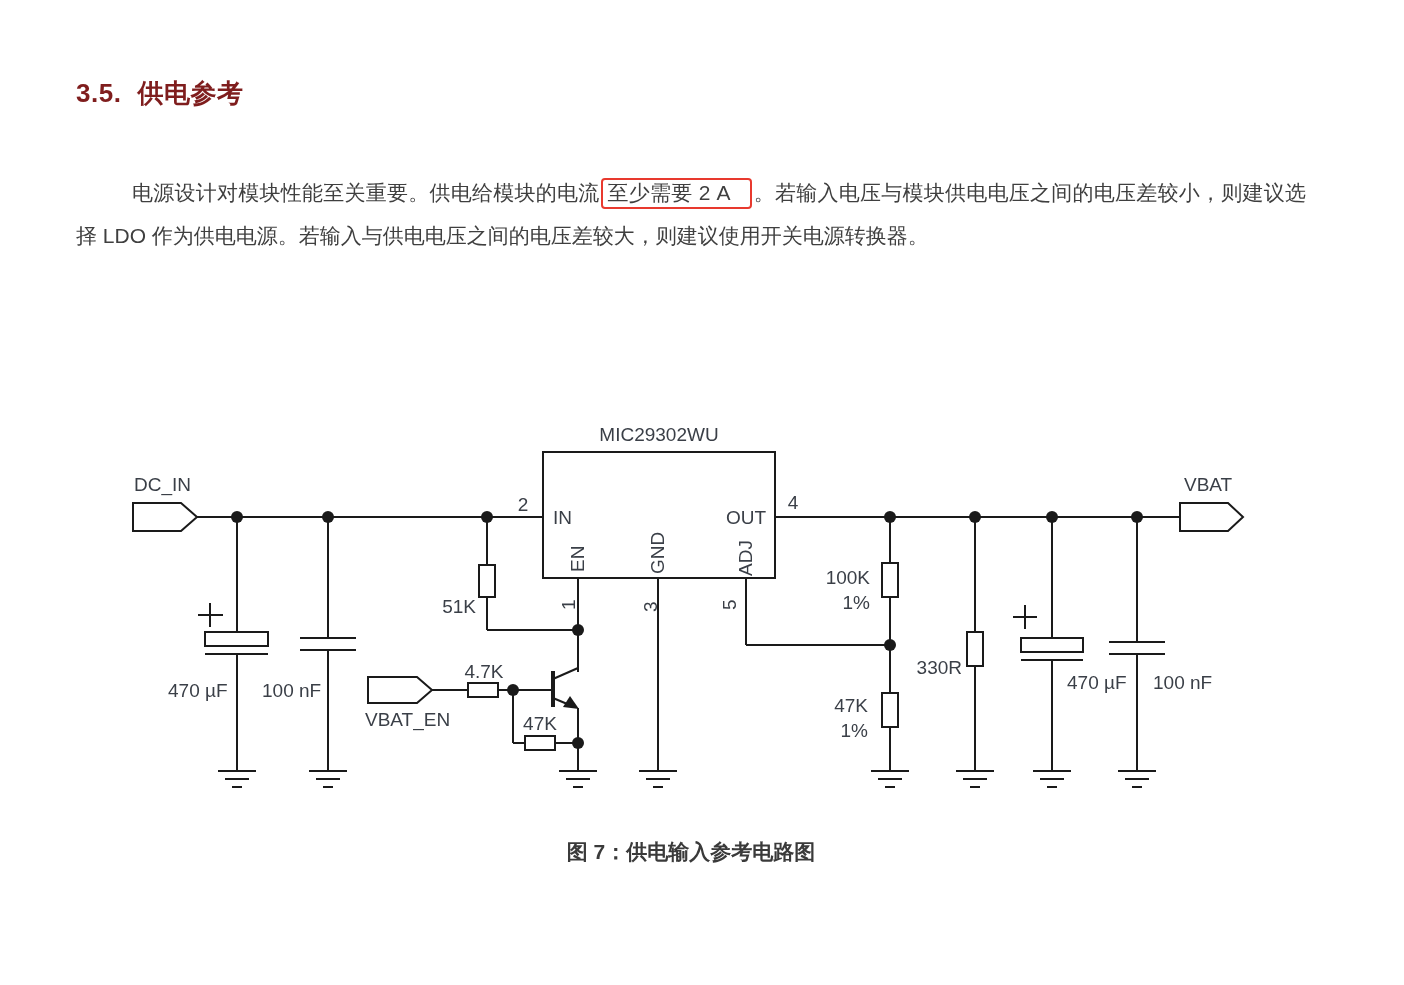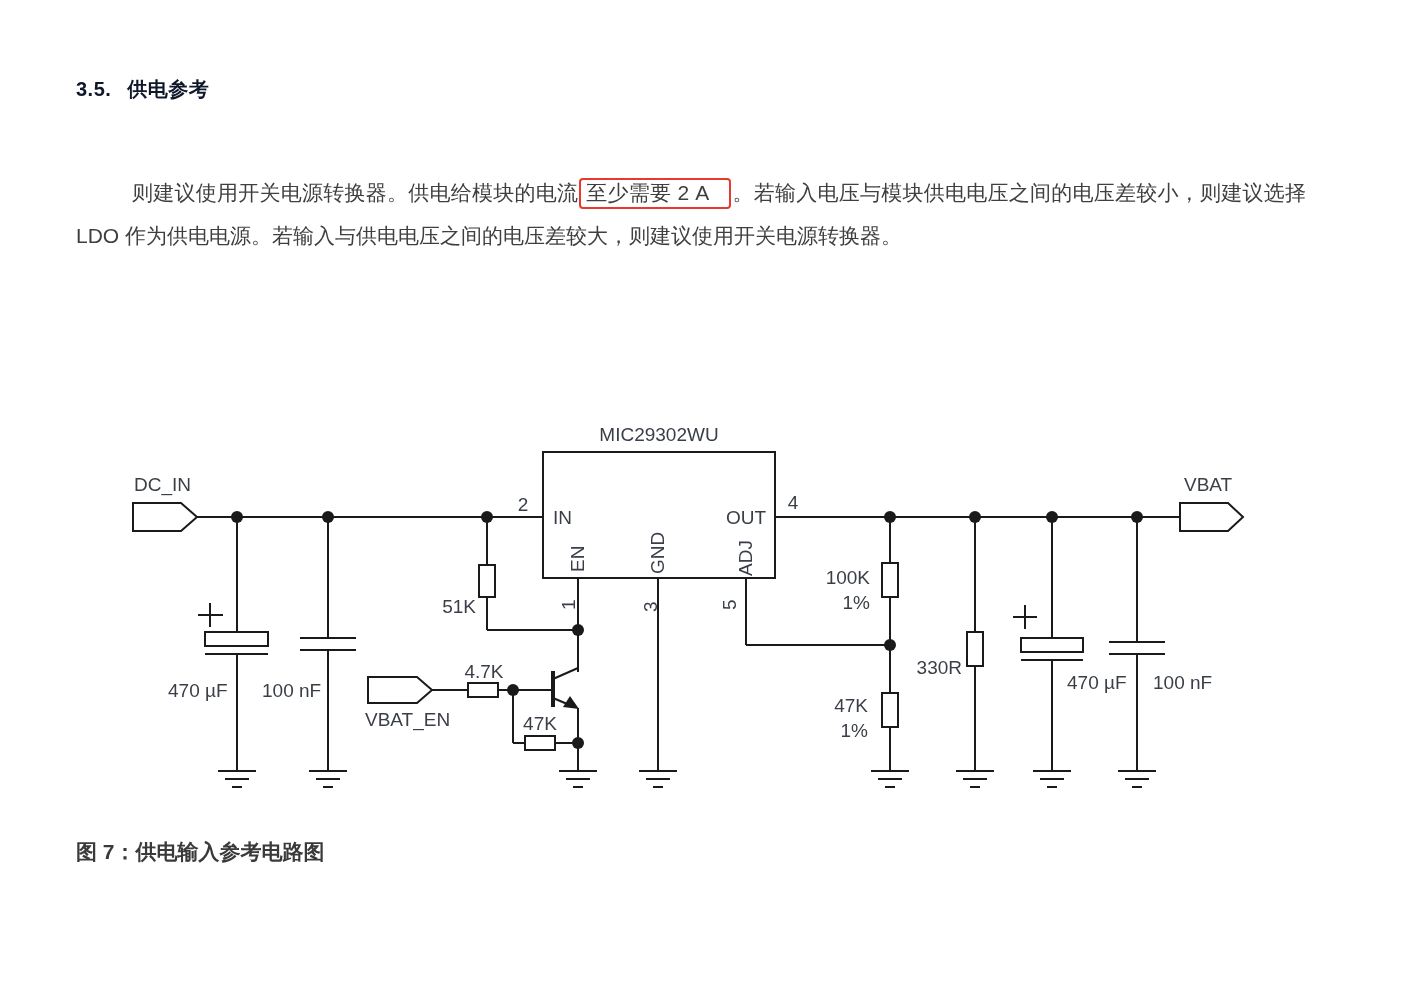--- a/index.html
+++ b/index.html
@@ -1,52 +1,52 @@
 <!DOCTYPE html>
 <html><head>
 <meta charset="utf-8">
 <style>
   html,body{margin:0;padding:0;background:#ffffff;}
   body{width:1404px;height:985px;position:relative;overflow:hidden;
        font-family:"Liberation Sans",sans-serif;color:#3d3d3d;}
   .page{position:absolute;inset:0;background:#ffffff;}
 
-  .heading{position:absolute;left:76px;top:76px;font-size:20px;font-weight:bold;
-           color:#0f172a;letter-spacing:0.5px;white-space:nowrap;}
+  .heading{position:absolute;left:76px;top:76px;font-size:26px;font-weight:bold;
+           color:#7f1d1d;letter-spacing:0.5px;white-space:nowrap;}
   .heading .num{margin-right:16px;}
 
   .para{position:absolute;left:76px;width:1230px;font-size:21px;line-height:43px;
         text-align:justify;color:#3f3f3f;}
   .para1{top:171px;text-indent:56px;}
   .para2{top:328px;text-indent:56px;}
 
   .redbox{border:2px solid #e8392e;border-radius:4px;padding:1px 20px 3px 5px;
           margin:0 1px;}
 
   .figure-caption{position:absolute;left:76px;top:838px;width:1230px;
-                  text-align:left;font-size:21px;font-weight:bold;color:#3a3a3a;}
+                  text-align:center;font-size:21px;font-weight:bold;color:#3a3a3a;}
 
   svg text{font-family:"Liberation Sans",sans-serif;font-size:19px;fill:#3a3f47;}
   svg .wire{stroke:#1a1a1a;stroke-width:2;fill:none;}
   svg .thick{stroke:#1a1a1a;stroke-width:4;fill:none;}
   svg .box{stroke:#1a1a1a;stroke-width:2;fill:none;}
   svg .dot{fill:#1a1a1a;stroke:none;}
   svg .fillshape{fill:#1a1a1a;stroke:none;}
 </style>
 </head>
 <body>
 
 <div class="page">
 
   <div class="heading">
     <span class="num">3.5.</span><span>供电参考</span>
   </div>
 
   <div class="para para1">
-    <span>则建议使用开关电源转换器。供电给模块的电流</span><span class="redbox">至少需要 2 A</span><span>。若输入电压与模块供电电压之间的电压差较小，则建议选择 LDO 作为供电电源。若输入与供电电压之间的电压差较大，则建议使用开关电源转换器。</span>
+    <span>电源设计对模块性能至关重要。供电给模块的电流</span><span class="redbox">至少需要 2 A</span><span>。若输入电压与模块供电电压之间的电压差较小，则建议选择 LDO 作为供电电源。若输入与供电电压之间的电压差较大，则建议使用开关电源转换器。</span>
   </div>
 
 
   <svg style="position:absolute;left:0;top:415px;width:1404px;height:420px" viewBox="0 415 1404 420" xmlns="http://www.w3.org/2000/svg">
 
     <g>
       <text x="134" y="491">DC_IN</text>
       <polygon class="box" points="133,503 181,503 197,517 181,531 133,531"></polygon>
     </g>
 

